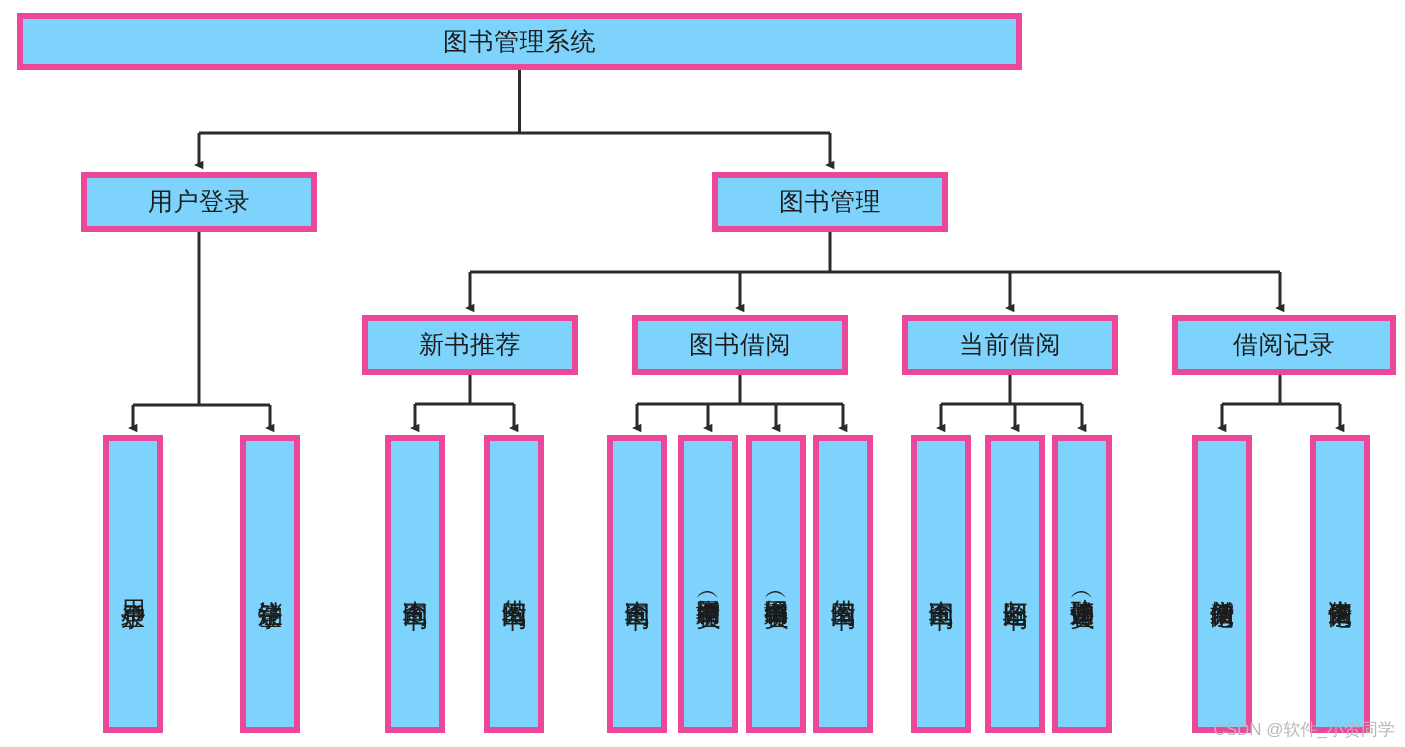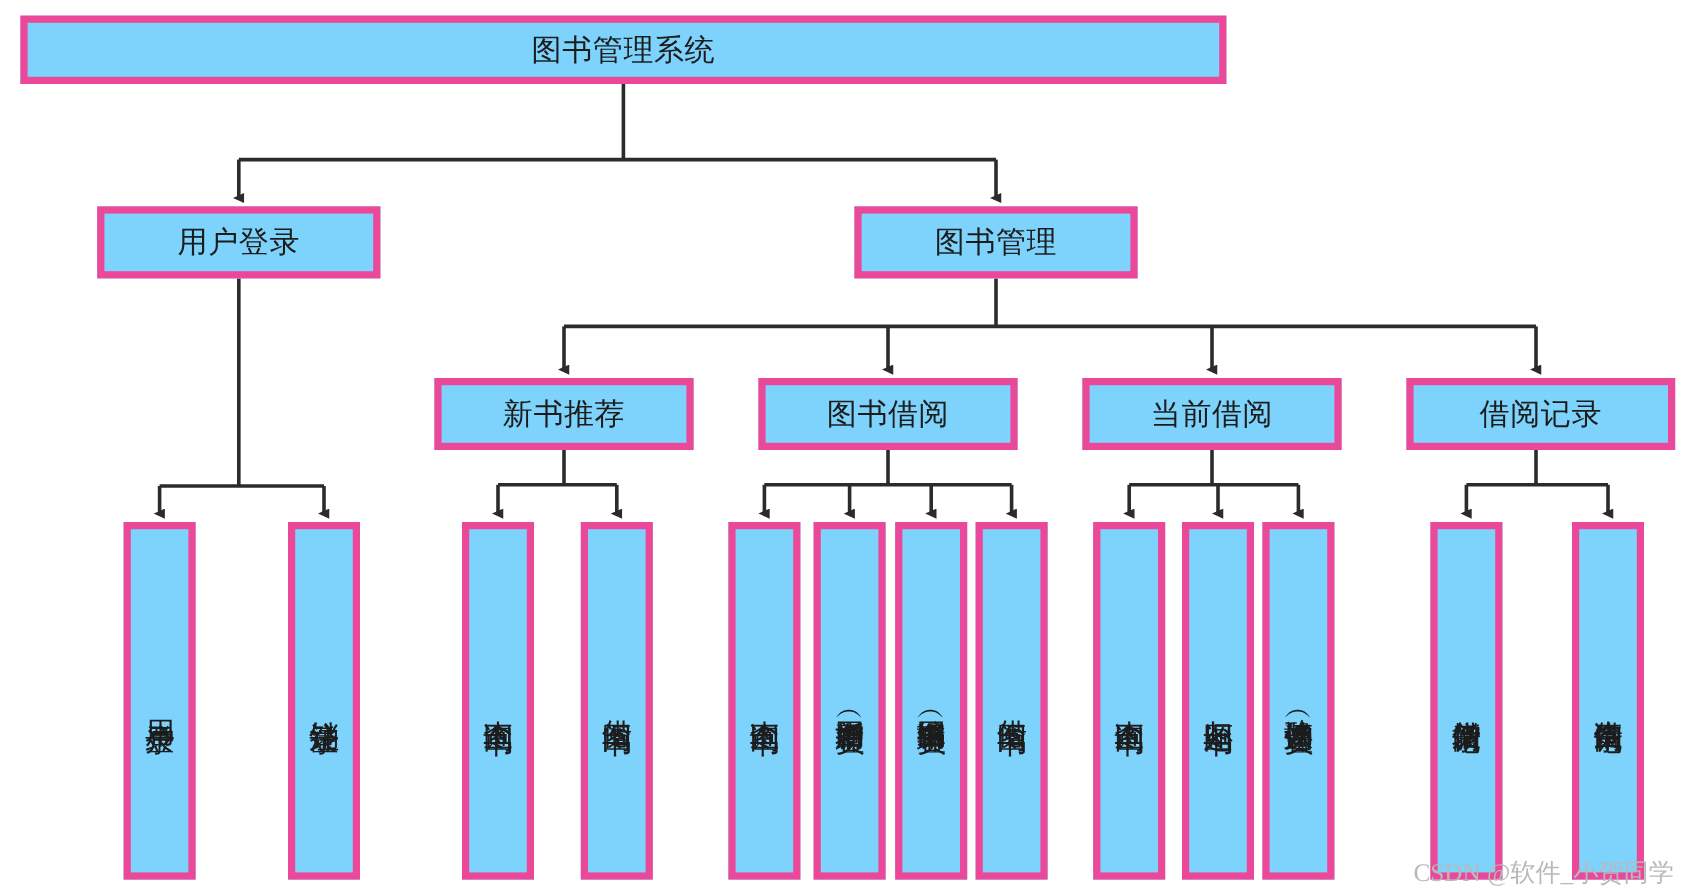--- a/index.html
+++ b/index.html
@@ -61,25 +61,25 @@
     white-space: nowrap;
   }
   .node.vert.tall .label {
     font-size: 24px;
     letter-spacing: 1px;
   }
   .watermark {
     position: absolute;
     right: 10px;
     bottom: 6px;
-    font-size: 21px;
+    font-size: 17px;
     color: #b9b9b9;
     white-space: nowrap;
     z-index: 5;
-    font-family: Liberation Serif, serif;
+    font-family: Liberation Sans, sans-serif;
   }
 </style>
 </head>
 <body>
 
 <div id="canvas">
 
   <svg id="edges" viewBox="0 0 1405 747" width="1405" height="747" xmlns="http://www.w3.org/2000/svg">
     <defs>
       <marker id="arrow" markerWidth="10" markerHeight="10" refX="4.2" refY="5" orient="auto" markerUnits="userSpaceOnUse">

